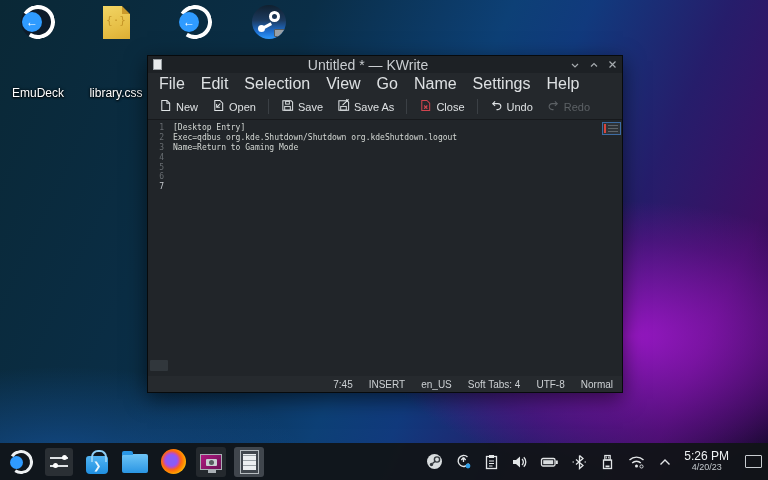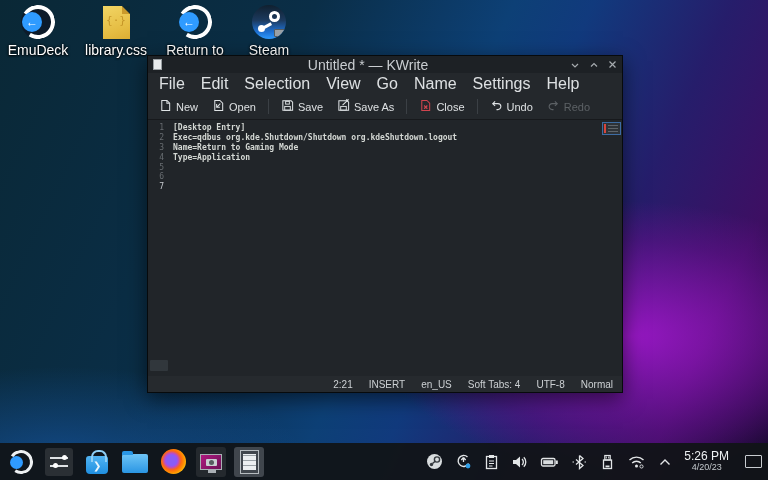--- a/index.html
+++ b/index.html
@@ -10,21 +10,21 @@
     position:relative; width:768px; height:480px;
     background-color:#08202b;
     background-image:
       radial-gradient(ellipse 42% 36% at 82% 70%, rgba(168,24,210,.85), rgba(110,16,150,.45) 55%, rgba(60,8,90,0) 78%),
       radial-gradient(ellipse 45% 28% at 8% 96%, rgba(25,95,185,.55), rgba(25,95,185,0) 70%),
       linear-gradient(115deg, #0a2836 0%, #0a2e47 32%, #0d4076 52%, #113a7d 60%, #261d6b 74%, #3d0f63 87%, #14072a 100%);
   }
 
   
   .dicon-cell { position:absolute; top:5px; width:64px; display:flex; flex-direction:column; align-items:center; gap:3px; }
-  .dicon-label { font-size:14px; color:#fff; text-shadow:0 1px 2px #000, 0 0 3px #000; white-space:nowrap; }
+  .dicon-label { font-size:12px; color:#fff; text-shadow:0 1px 2px #000, 0 0 3px #000; white-space:nowrap;margin-top:44px; }
   .arc-badge { position:relative; width:34px; height:34px; }
   .arc-badge .arc { position:absolute; inset:0; border-radius:50%; border:4px solid #fff; border-left-color:transparent; transform:rotate(-12deg); }
   .arc-badge .dot { position:absolute; left:1px; top:7px; width:20px; height:20px; border-radius:50%; background:#2f9bff; color:#fff; font-size:12px; line-height:20px; text-align:center; font-weight:bold; }
   .emudeck-outer { background:#0d1b2a; border-radius:50%; }
   .cssfile { position:relative; width:27px; height:33px; background:linear-gradient(160deg,#f2d564,#e5bc42 70%,#dcae33); margin-top:1px; }
   .cssfile:after { content:""; position:absolute; top:0; right:0; border-style:solid; border-width:0 8px 8px 0; border-color:#0a2836 #0a2836 #c9992b #c9992b; }
   .cssfile .curly { position:absolute; left:0; right:0; top:8px; text-align:center; font-size:11px; color:rgba(196,148,38,.95); font-family:"DejaVu Sans Mono",monospace; }
   .steam-circle { position:relative; width:34px; height:34px; border-radius:50%;
     background:linear-gradient(180deg,#10202f 0%, #1c3a5e 45%, #1e6fd0 78%, #2f9bff 100%); overflow:hidden; }
   .steam-circle .s-big { position:absolute; right:6px; top:6px; width:11px; height:11px; border:3px solid #fff; border-radius:50%; }
@@ -47,21 +47,21 @@
   .toolbar { height:26px; background:#24282c; border-bottom:1px solid #17191c; display:flex; align-items:center; padding-left:5px; gap:2px; flex:0 0 auto; }
   .tbtn { display:flex; align-items:center; gap:4px; font-size:11px; color:#dde0e2; padding:3px 6px; border-radius:2px; }
   .tbtn.disabled { color:#5c6165; }
   .tsep { width:1px; height:15px; background:#3b4045; margin:0 4px; }
 
   .editor { flex:1 1 auto; background:#212529; display:flex; font-family:"DejaVu Sans Mono",monospace; font-size:8px; position:relative; overflow:hidden; }
   .gutter { width:21px; padding-top:3px; text-align:right; color:#686d71; flex:0 0 auto; }
   .gutter .ln { height:9.9px; line-height:9.9px; padding-right:5px; }
   .gutter .ln.cur { color:#c6cace; }
   .code { flex:1 1 auto; padding-top:3px; color:#d4d8d4; }
-  .code .cl { height:9.9px; line-height:9.9px; padding-left:4px; white-space:pre;font-weight:bold; }
+  .code .cl { height:9.9px; line-height:9.9px; padding-left:4px; white-space:pre; }
   .code .cl.cur { background:#2b3034; }
   .caret { display:inline-block; width:1px; height:8px; background:#fff; vertical-align:-1px; }
   .minimap { width:20px; flex:0 0 auto; position:relative; }
   .mm-view { position:absolute; top:2px; left:0; right:1px; height:13px; background:#2e3338; border:1px solid #3d6ca3; }
   .mm-view .mm-red { position:absolute; left:1px; top:1px; bottom:1px; width:2px; background:#d8453c; }
   .mm-view .mm-txt { position:absolute; left:5px; top:2px; right:2px; bottom:2px;
     background:repeating-linear-gradient(180deg,#6b7176 0 1px, transparent 1px 3px); opacity:.8; }
   .hthumb { position:absolute; left:2px; bottom:5px; width:18px; height:11px; background:#31373c; border-radius:1px; }
 
   .statusbar { height:16px; background:#262a2e; display:flex; justify-content:flex-end; align-items:center; gap:16px; padding-right:9px; font-size:10px; color:#ccd0d3; flex:0 0 auto; }
@@ -234,33 +234,32 @@
         <div class="ln">3</div>
         <div class="ln">4</div>
         <div class="ln">5</div>
         <div class="ln">6</div>
         <div class="ln cur">7</div>
       </div>
       <div class="code">
         <div class="cl">[Desktop Entry]</div>
         <div class="cl">Exec=qdbus org.kde.Shutdown/Shutdown org.kdeShutdown.logout</div>
         <div class="cl">Name=Return to Gaming Mode</div>
-        <div class="cl">Type=Application</div>
       </div>
       <div class="minimap">
         <div class="mm-view">
           <div class="mm-red"></div>
           <div class="mm-txt"></div>
         </div>
       </div>
       <div class="hthumb"></div>
     </div>
 
     <div class="statusbar">
-      <span>2:21</span>
+      <span>7:45</span>
       <span>INSERT</span>
       <span>en_US</span>
       <span>Soft Tabs: 4</span>
       <span>UTF-8</span>
       <span>Normal</span>
     </div>
   </div>
 
   <div class="taskbar">
     <div class="tb-left">

